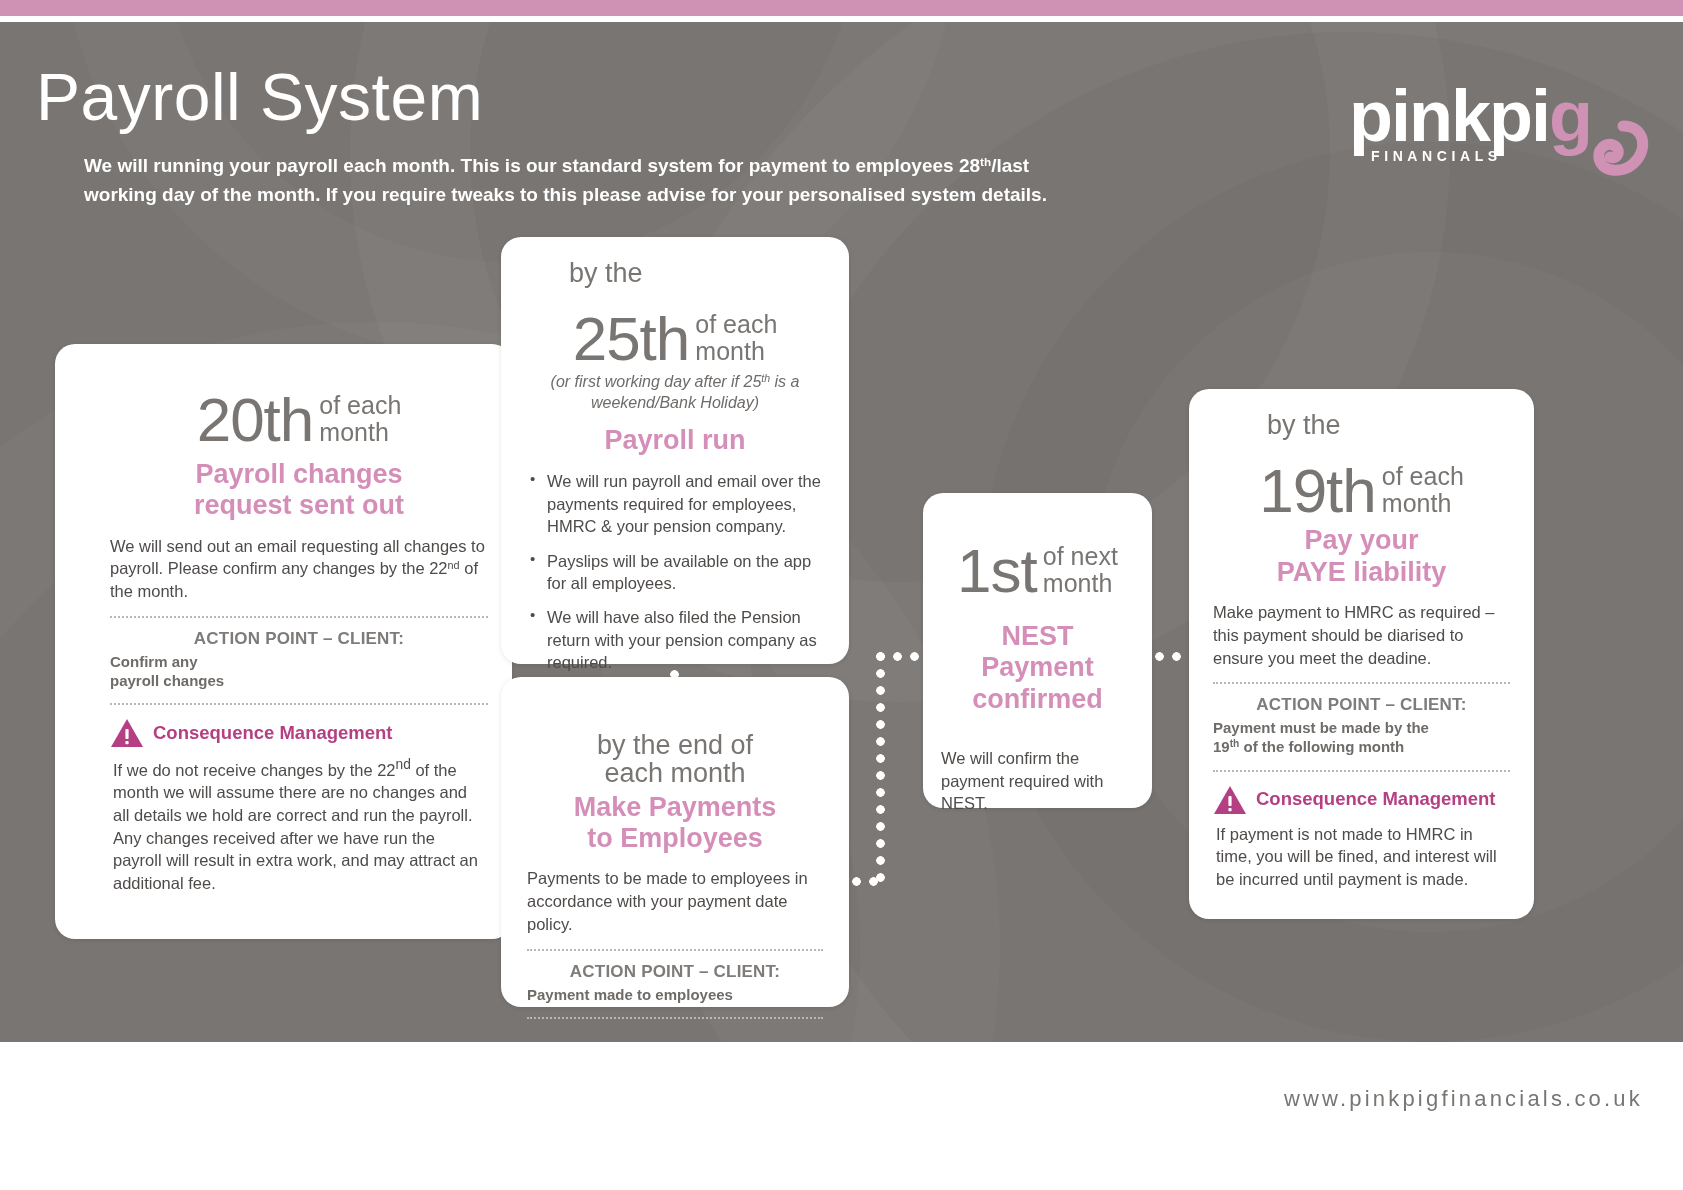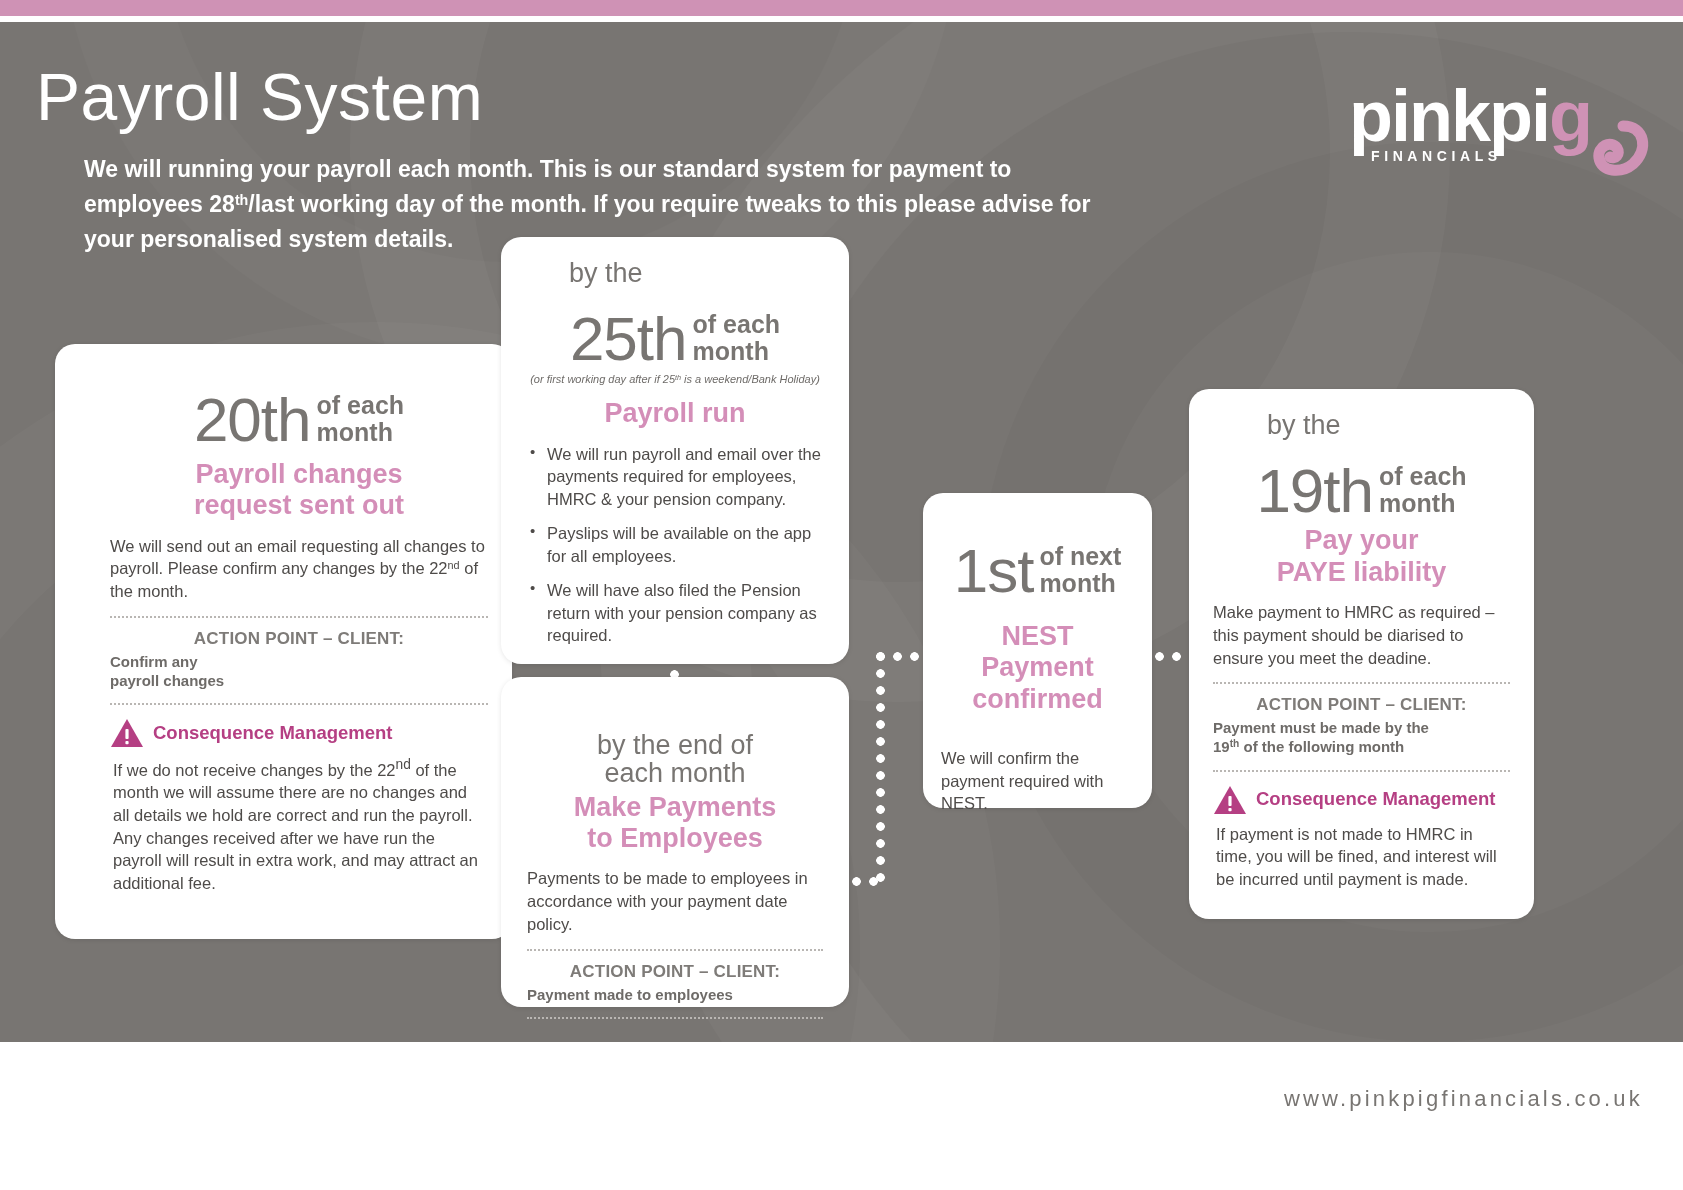--- a/index.html
+++ b/index.html
@@ -69,21 +69,21 @@
   
   .page-title {
     position: absolute; left: 36px; top: 42px;
     font-size: 66px; font-weight: 300;
     color: #ffffff; letter-spacing: 0.5px;
     line-height: 1;
   }
   .intro {
     position: absolute; left: 84px; top: 130px;
     width: 1010px;
-    font-size: 23px; font-weight: bold;
+    font-size: 19px; font-weight: bold;
     color: #ffffff; line-height: 1.52;
   }
   .intro sup { font-size: 0.62em; vertical-align: 0.48em; }
 
   
   .logo {
     position: absolute; right: 34px; top: 52px;
     width: 300px; height: 120px;
   }
   .logo-word {
@@ -121,27 +121,27 @@
   .bythe {
     display: block; text-align: center;
     font-size: 27px; font-weight: 300; color: #787572;
     line-height: 1.05;
   }
   .bignum {
     font-size: 62px; font-weight: 300; color: #787572;
     line-height: 0.92; letter-spacing: -1px;
   }
   .ofeach {
-    font-size: 25px; font-weight: 700; color: #787572;
+    font-size: 25px; font-weight: 400; color: #787572;
     line-height: 1.06; text-align: left;
     padding-bottom: 3px; padding-left: 6px; margin-top: 24px;
   }
   .note {
     text-align: center;
-    font-size: 11px; font-style: italic; font-weight: 500;
+    font-size: 16px; font-style: italic; font-weight: 500;
     color: #6e6b68; line-height: 1.3; margin-top: 5px;
   }
   .note sup { font-size: 0.66em; vertical-align: 0.45em; }
 
   .headline {
     text-align: center;
     font-size: 27px; font-weight: bold;
     color: #d48eb8; line-height: 1.16;
     margin-top: 11px;
   }

